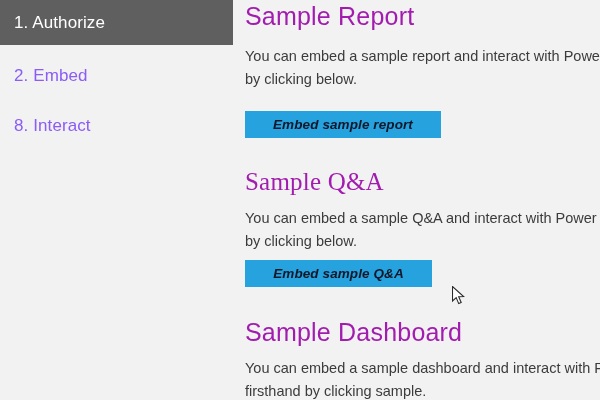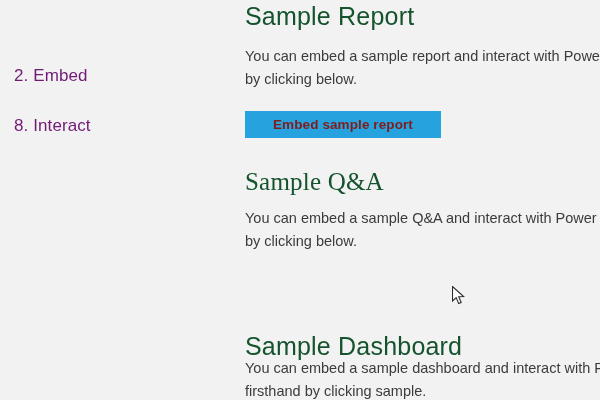--- a/index.html
+++ b/index.html
@@ -35,21 +35,21 @@
 
   .nav-item {
     position: absolute;
     left: 0;
     width: 233px;
     box-sizing: border-box;
     padding-left: 14px;
     font-size: 17px;
     line-height: 45px;
     height: 45px;
-    color: #701a75;
+    color: #8b5cf6;
     letter-spacing: 0.1px;
     white-space: nowrap;
     cursor: pointer;
     background: transparent;
   }
   .nav-item.active {
     background: #5f5f5f;
     color: #ffffff;
   }
   #nav-authorize { top: 0px; }
@@ -64,21 +64,21 @@
     width: 355px;
     height: 400px;
     overflow: hidden;
   }
 
   .section-title {
     position: absolute;
     left: 0;
     font-size: 25px;
     font-weight: normal;
-    color: #14532d;
+    color: #a21caf;
     letter-spacing: 0.2px;
     white-space: nowrap;
     margin: 0;
   }
 
   .section-desc {
     position: absolute;
     left: 0;
     width: 420px;
     font-size: 14.5px;
@@ -87,75 +87,78 @@
     white-space: pre;
     margin: 0;
   }
 
   .embed-button {
     position: absolute;
     left: 0;
     height: 27px;
     background: #26a3de;
     border: none;
-    color: #7f1d1d;
+    color: #0f172a;
     font-family: "Liberation Sans", sans-serif;
     font-size: 13.5px;
     font-weight: bold;
     letter-spacing: 0.1px;
     text-align: center;
     cursor: pointer;
     padding: 0;
     white-space: nowrap;
+    font-style: italic;
   }
 
   
   #title-report  { top: 2px; }
   #desc-report   { top: 45px; }
   #btn-report    { top: 111px; width: 196px; }
 
   
   #title-qna     { top: 168px; font-family: Liberation Serif, serif; }
   #desc-qna      { top: 207px; }
   #btn-qna       { top: 260px; width: 187px; }
 
   
-  #title-dash    { top: 332px; text-align: center; }
+  #title-dash    { top: 318px; text-align: center; }
   #desc-dash     { top: 357px; }
 
   
   #cursor {
     position: absolute;
     left: 452px;
     top: 286px;
     width: 14px;
     height: 20px;
     pointer-events: none;
   }
 </style>
 </head>
 <body>
 
 <div id="app">
 
   <nav id="sidebar">
+    <div class="nav-item active" id="nav-authorize">1. Authorize</div>
     <div class="nav-item" id="nav-embed">2. Embed</div>
     <div class="nav-item" id="nav-interact">8. Interact</div>
   </nav>
 
   <main id="main">
 
     <h2 class="section-title" id="title-report">Sample Report</h2>
     <p class="section-desc" id="desc-report"><span>You can embed a sample report and interact with Power B</span>
 <span>by clicking below.</span></p>
     <button class="embed-button" id="btn-report">Embed sample report</button>
 
     <h2 class="section-title" id="title-qna">Sample Q&amp;A</h2>
     <p class="section-desc" id="desc-qna"><span>You can embed a sample Q&amp;A and interact with Power BI</span>
 <span>by clicking below.</span></p>
+    <button class="embed-button" id="btn-qna">Embed sample Q&amp;A</button>
 
     <h2 class="section-title" id="title-dash">Sample Dashboard</h2>
     <p class="section-desc" id="desc-dash"><span>You can embed a sample dashboard and interact with Pow</span>
 <span>firsthand by clicking sample.</span></p>
 
   </main>
 
   <div id="cursor">
     <svg width="14" height="20" viewBox="0 0 14 20" xmlns="http://www.w3.org/2000/svg">
       <polygon points="0.5,0.5 0.5,15 4.2,11.6 6.7,17.6 9.2,16.5 6.7,10.8 11.6,10.6" fill="#ffffff" stroke="#2b2b2b" stroke-width="1.1" stroke-linejoin="miter"></polygon>

